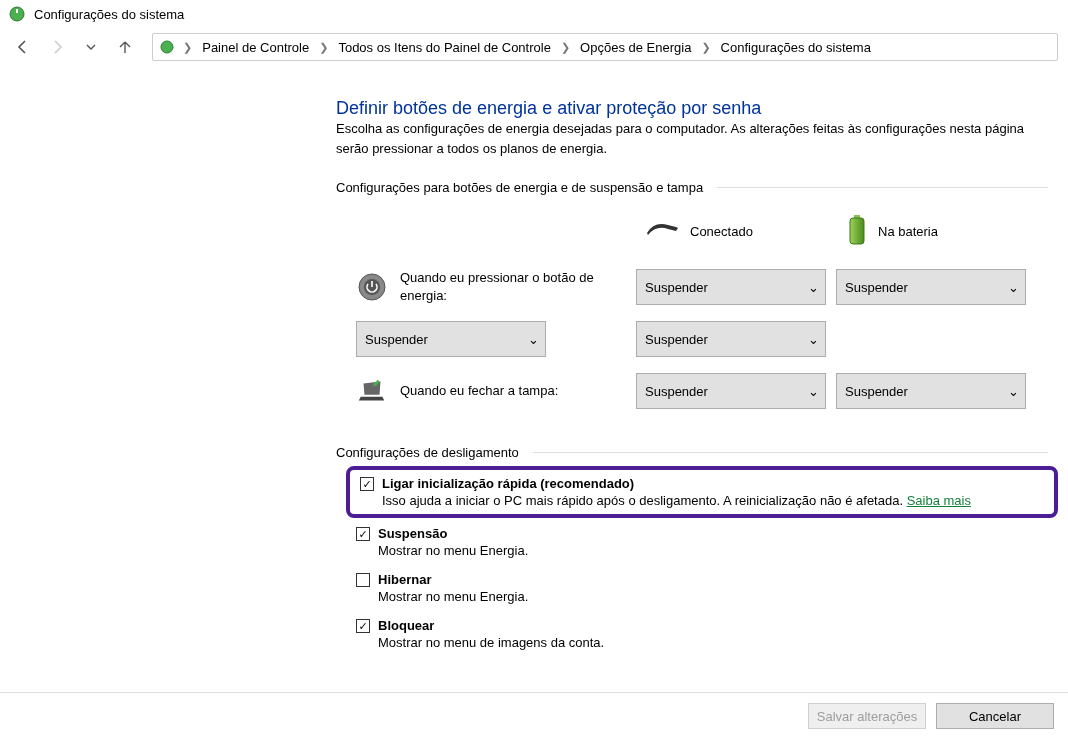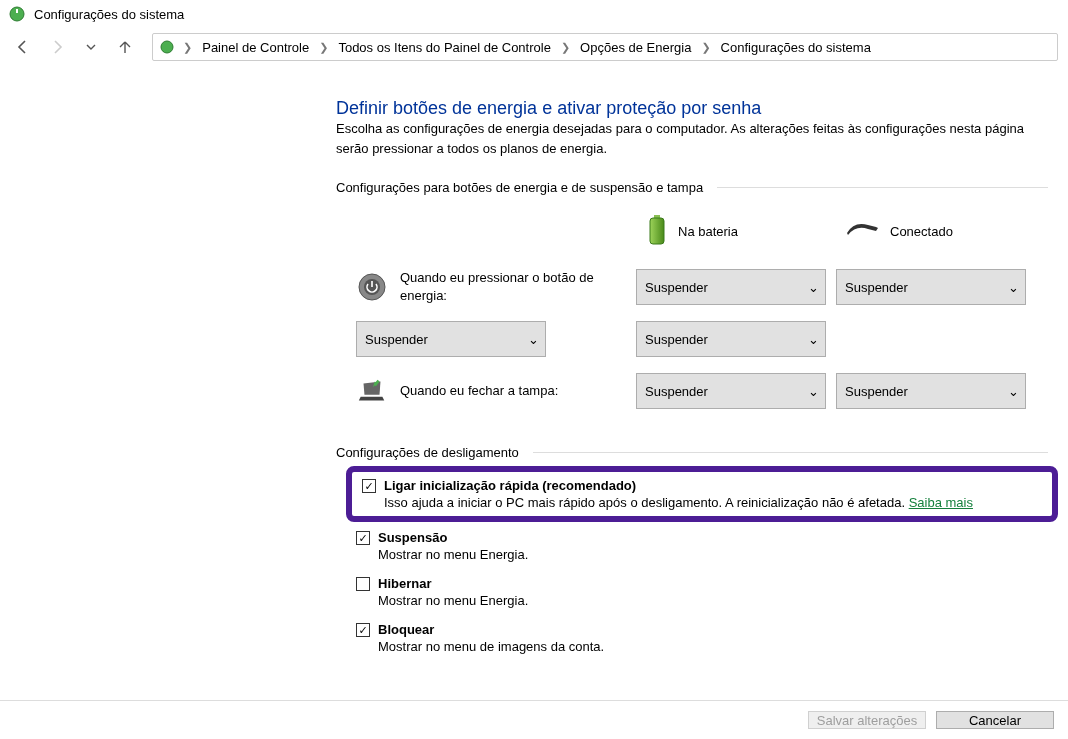--- a/index.html
+++ b/index.html
@@ -152,41 +152,41 @@
   }
   .check-item .box.checked::after {
     content:"✓";
     font-size:11px;
     line-height:1;
     color:#000;
   }
   .check-item .texts .title-line { font-weight:700; font-size:13px; }
   .check-item .texts .sub-line { font-size:13px; margin-top:2px; }
   .highlight-box {
-    border: 6px solid #4c1d95;
+    border: 4px solid #4c1d95;
     border-radius: 8px;
     padding: 6px 10px;
     margin: -6px -10px 8px -10px;
   }
   .link { color:#15803d; text-decoration:underline; cursor:pointer; }
   
   .footer {
     position:absolute;
     bottom:0;
     left:0; right:0;
     border-top:1px solid #ddd;
     display:flex;
     justify-content:flex-end;
     gap:10px;
     padding: 10px 14px;
     background:#fff;
   }
   .btn {
     min-width:118px;
-    height:18px;
+    height:26px;
     border:1px solid #adadad;
     background:#e1e1e1;
     font-size:13px;
     cursor:pointer;
   }
   .btn:disabled, .btn.disabled {
     color:#9e9e9e;
     border-color:#d0d0d0;
     background:#efefef;
     cursor:default;
@@ -250,43 +250,43 @@
   <div class="page-desc">Escolha as configurações de energia desejadas para o computador. As alterações feitas às configurações nesta página serão pressionar a todos os planos de energia.</div>
 
   <div class="group-label-wrap">
     <span class="group-label-text">Configurações para botões de energia e de suspensão e tampa</span>
     <span class="group-label-line"></span>
   </div>
 
   <div class="power-grid">
     <div class="col-headers">
       <div></div>
+      <div class="colhead">
+        <span>
+          <svg width="34" height="18" viewBox="0 0 34 18">
+            <path d="M2 14 Q 10 4 22 8 L30 10 L32 7 L30 6 L22 4 Q8 0 1 12 Z" fill="#333"></path>
+          </svg>
+        </span>
+        <span>Conectado</span>
+      </div>
       <div class="colhead">
         <span>
           <svg width="22" height="32" viewBox="0 0 22 32">
             <rect x="8" y="1" width="6" height="3" fill="#8abf54"></rect>
             <rect x="4" y="4" width="14" height="26" rx="3" fill="url(#g1)" stroke="#3a7a1a"></rect>
             <defs>
                 <linearGradient id="g1" x1="0" x2="1">
                   <stop offset="0" stop-color="#9dd35a"></stop>
                   <stop offset="1" stop-color="#4a8a1a"></stop>
                 </linearGradient>
               </defs>
           </svg>
         </span>
         <span>Na bateria</span>
       </div>
-      <div class="colhead">
-        <span>
-          <svg width="34" height="18" viewBox="0 0 34 18">
-            <path d="M2 14 Q 10 4 22 8 L30 10 L32 7 L30 6 L22 4 Q8 0 1 12 Z" fill="#333"></path>
-          </svg>
-        </span>
-        <span>Conectado</span>
-      </div>
     </div>
 
     <div class="power-row">
       <div class="rowlabel">
         <span class="icon-cell">
           <svg width="30" height="30" viewBox="0 0 30 30">
             <circle cx="15" cy="15" r="13" fill="#888" stroke="#555"></circle>
             <circle cx="15" cy="15" r="8" fill="#555"></circle>
             <path d="M15 9 v6 M11 12 a5 5 0 1 0 8 0" stroke="#fff" stroke-width="1.6" fill="none"></path>
           </svg>

